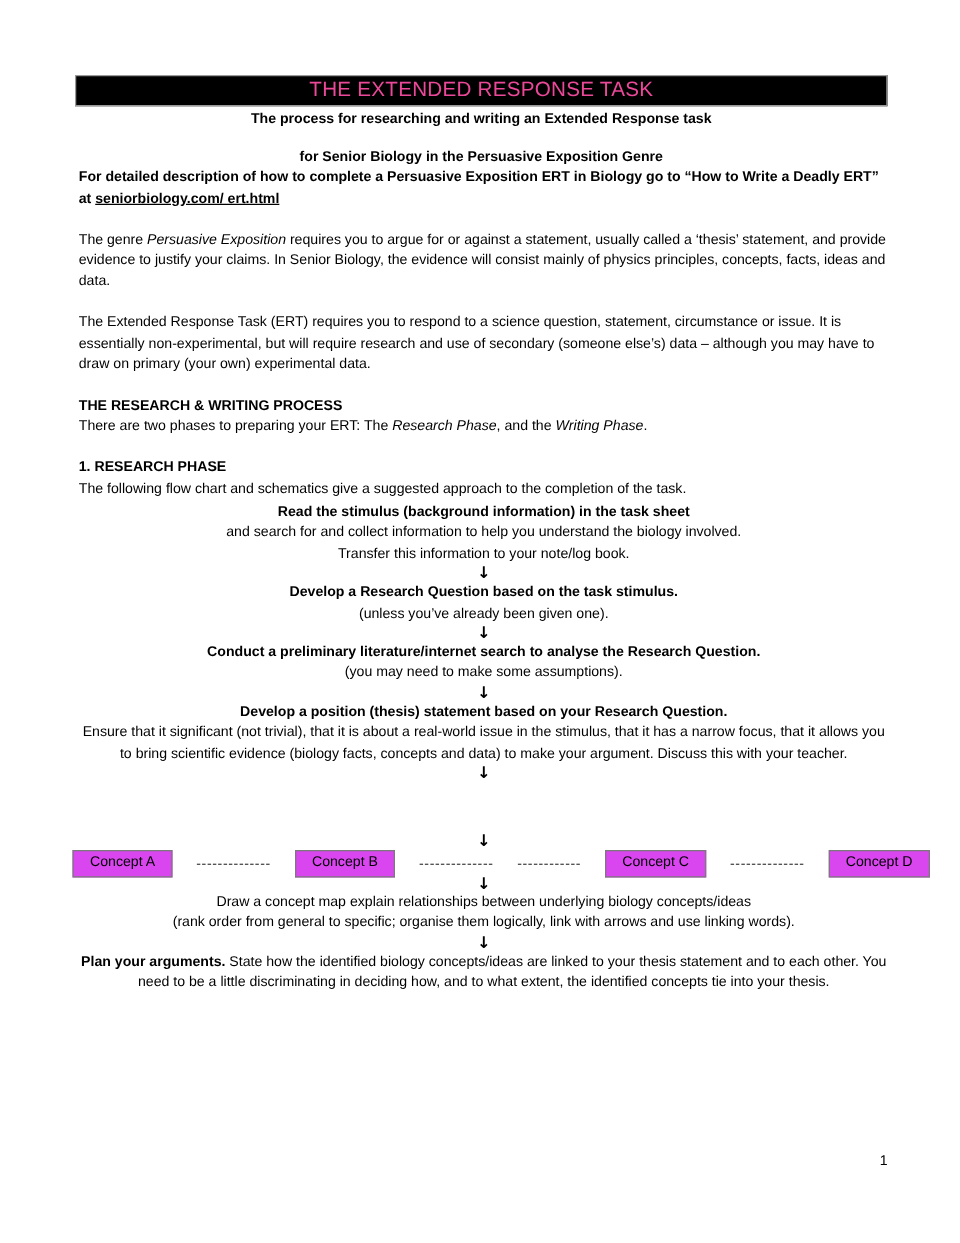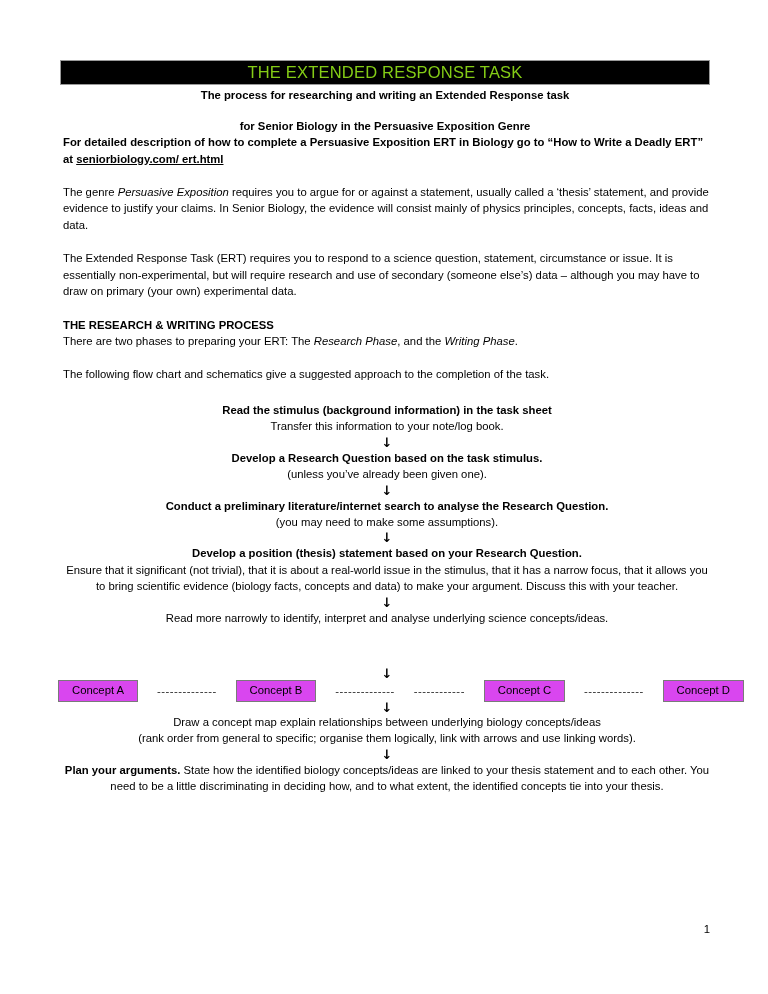--- a/index.html
+++ b/index.html
@@ -31,21 +31,21 @@
     width: 650px;
     height: 25px;
     background: #000000;
     border: 1px solid #9a9a9a;
     box-sizing: border-box;
     display: flex;
     align-items: center;
     justify-content: center;
   }
   .title-banner .title-text {
-    color: #84cc16;
+    color: #ec4899;
     font-size: 16.5px;
     letter-spacing: 0.2px;
     font-weight: 400;
     line-height: 1;
   }
 
   
   .subtitle {
     position: absolute;
     left: 60px;
@@ -200,27 +200,29 @@
       <span>The genre </span><span class="ital">Persuasive Exposition</span><span> requires you to argue for or against a statement, usually called a ‘thesis’ statement, and provide evidence to justify your claims. In Senior Biology, the evidence will consist mainly of physics principles, concepts, facts, ideas and data.</span>
     </p>
 
     <p class="para">The Extended Response Task (ERT) requires you to respond to a science question, statement, circumstance or issue. It is essentially non-experimental, but will require research and use of secondary (someone else’s) data – although you may have to draw on primary (your own) experimental data.</p>
 
     <p class="para-tight bold">THE RESEARCH &amp; WRITING PROCESS</p>
     <p class="para">
       <span>There are two phases to preparing your ERT: The </span><span class="ital">Research Phase</span><span>, and the </span><span class="ital">Writing Phase</span><span>.</span>
     </p>
 
+    <p class="para-tight bold">1. RESEARCH PHASE</p>
     <p class="para-tight">The following flow chart and schematics give a suggested approach to the completion of the task.</p>
   </div>
 
   <div class="flow">
 
     <div>
       <p class="step-head">Read the stimulus (background information) in the task sheet</p>
+      <p class="step-sub">and search for and collect information to help you understand the biology involved.</p>
       <p class="step-sub">Transfer this information to your note/log book.</p>
     </div>
     <span class="arrow">↓</span>
 
     <div>
       <p class="step-head">Develop a Research Question based on the task stimulus.</p>
       <p class="step-sub">(unless you’ve already been given one).</p>
     </div>
     <span class="arrow">↓</span>
 
@@ -230,21 +232,20 @@
     </div>
     <span class="arrow">↓</span>
 
     <div>
       <p class="step-head">Develop a position (thesis) statement based on your Research Question.</p>
       <p class="step-sub">Ensure that it significant (not trivial), that it is about a real-world issue in the stimulus, that it has a narrow focus, that it allows you to bring scientific evidence (biology facts, concepts and data) to make your argument. Discuss this with your teacher.</p>
     </div>
     <span class="arrow">↓</span>
 
     <div>
-      <p class="step-sub">Read more narrowly to identify, interpret and analyse underlying science concepts/ideas.</p>
     </div>
   </div>
 
   <div class="row-arrow-top">↓</div>
 
   <div class="concept-row">
     <div class="concept-box">Concept A</div>
     <span class="dashes">--------------</span>
     <div class="concept-box">Concept B</div>
     <span class="dashes">--------------</span>

